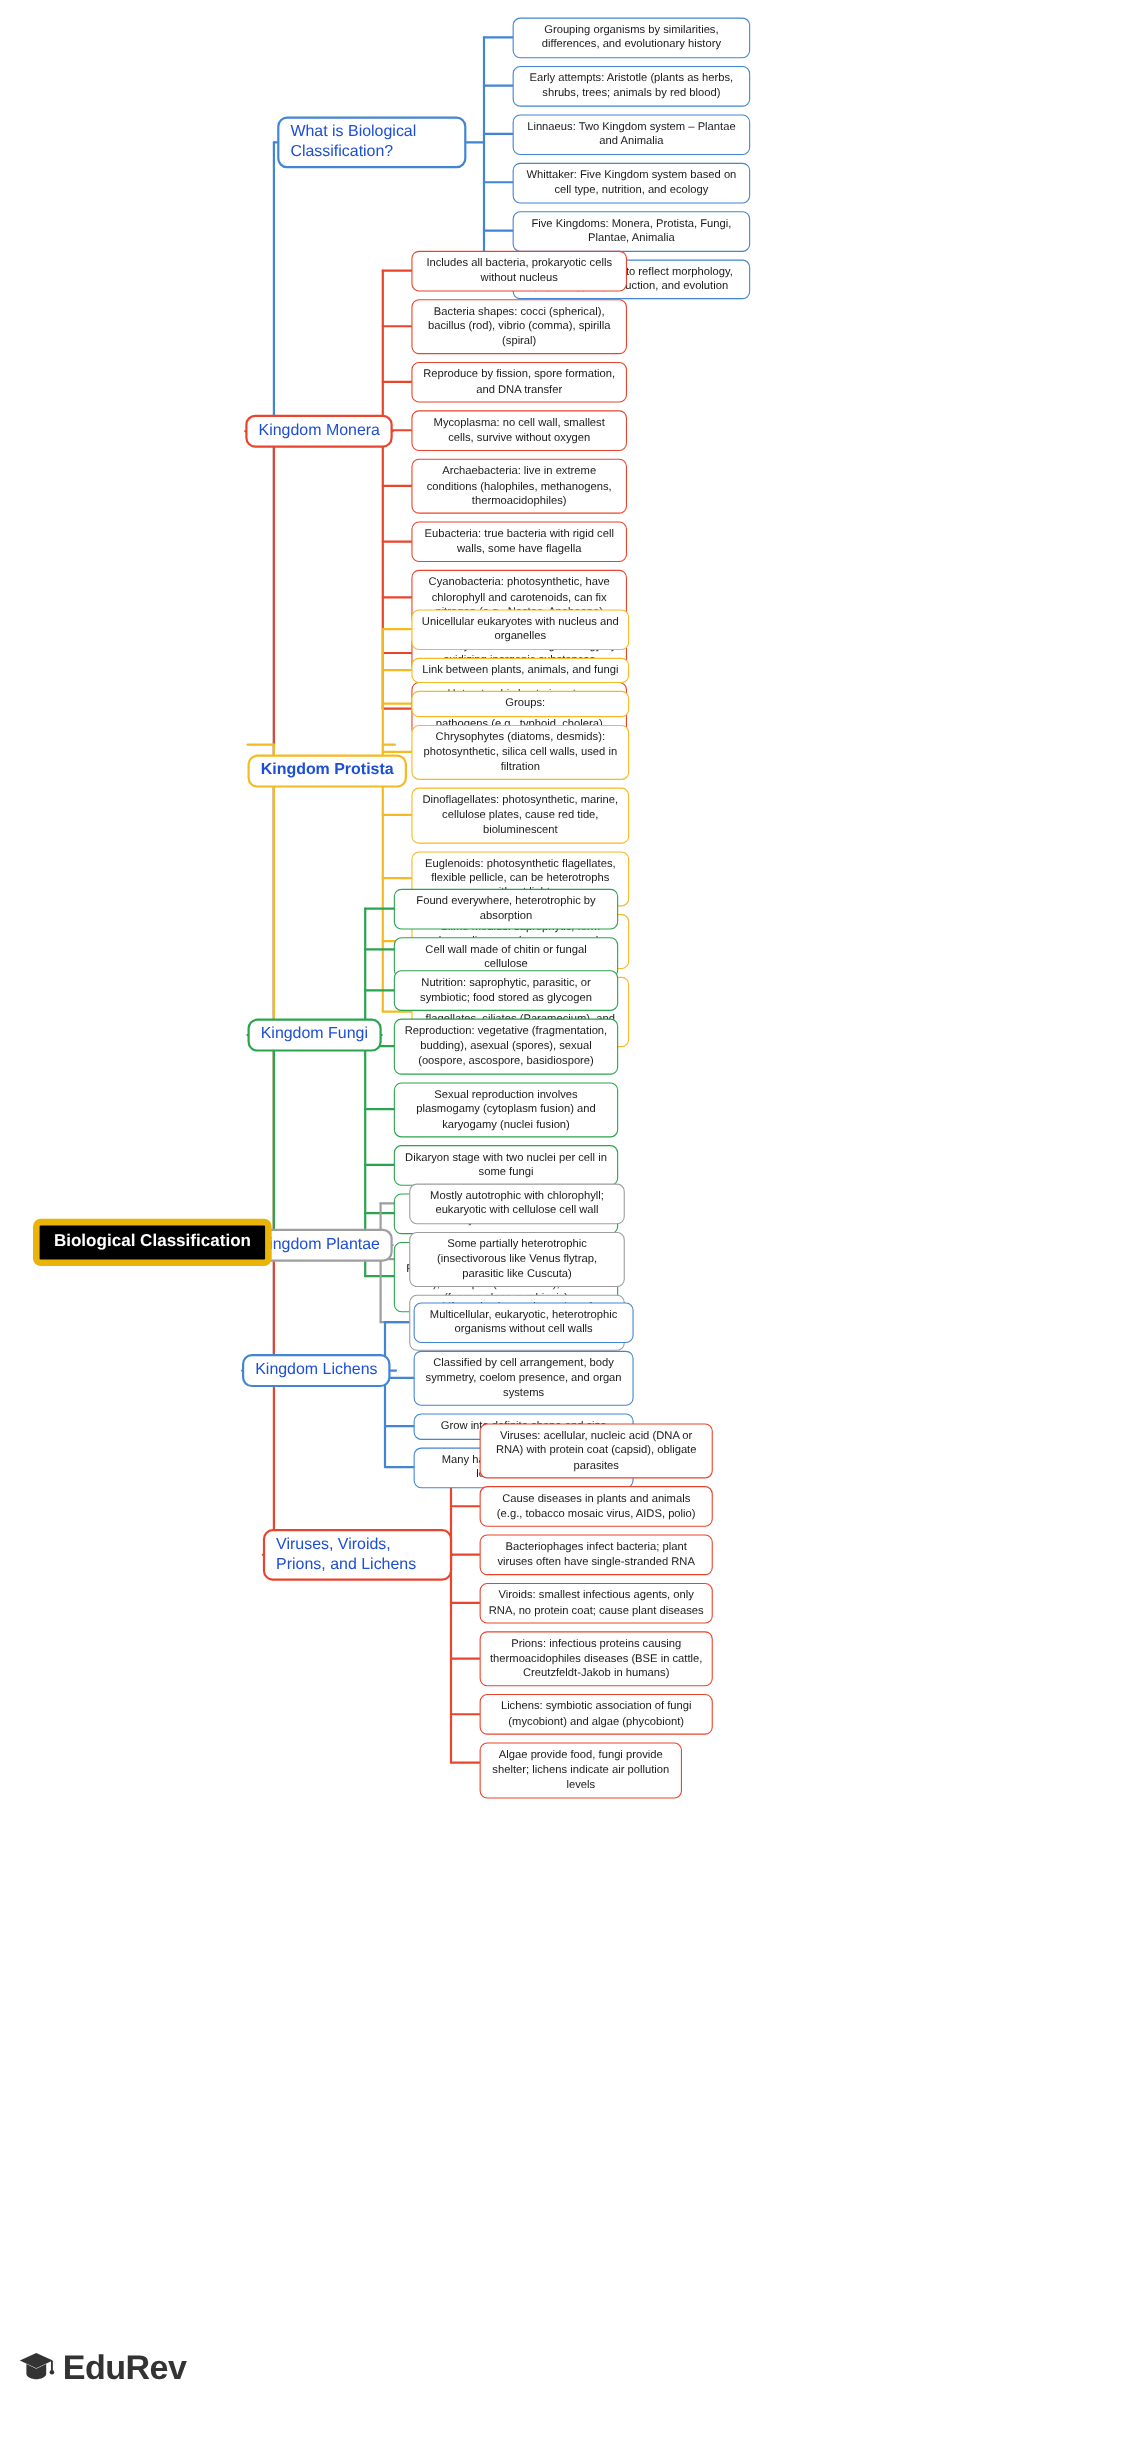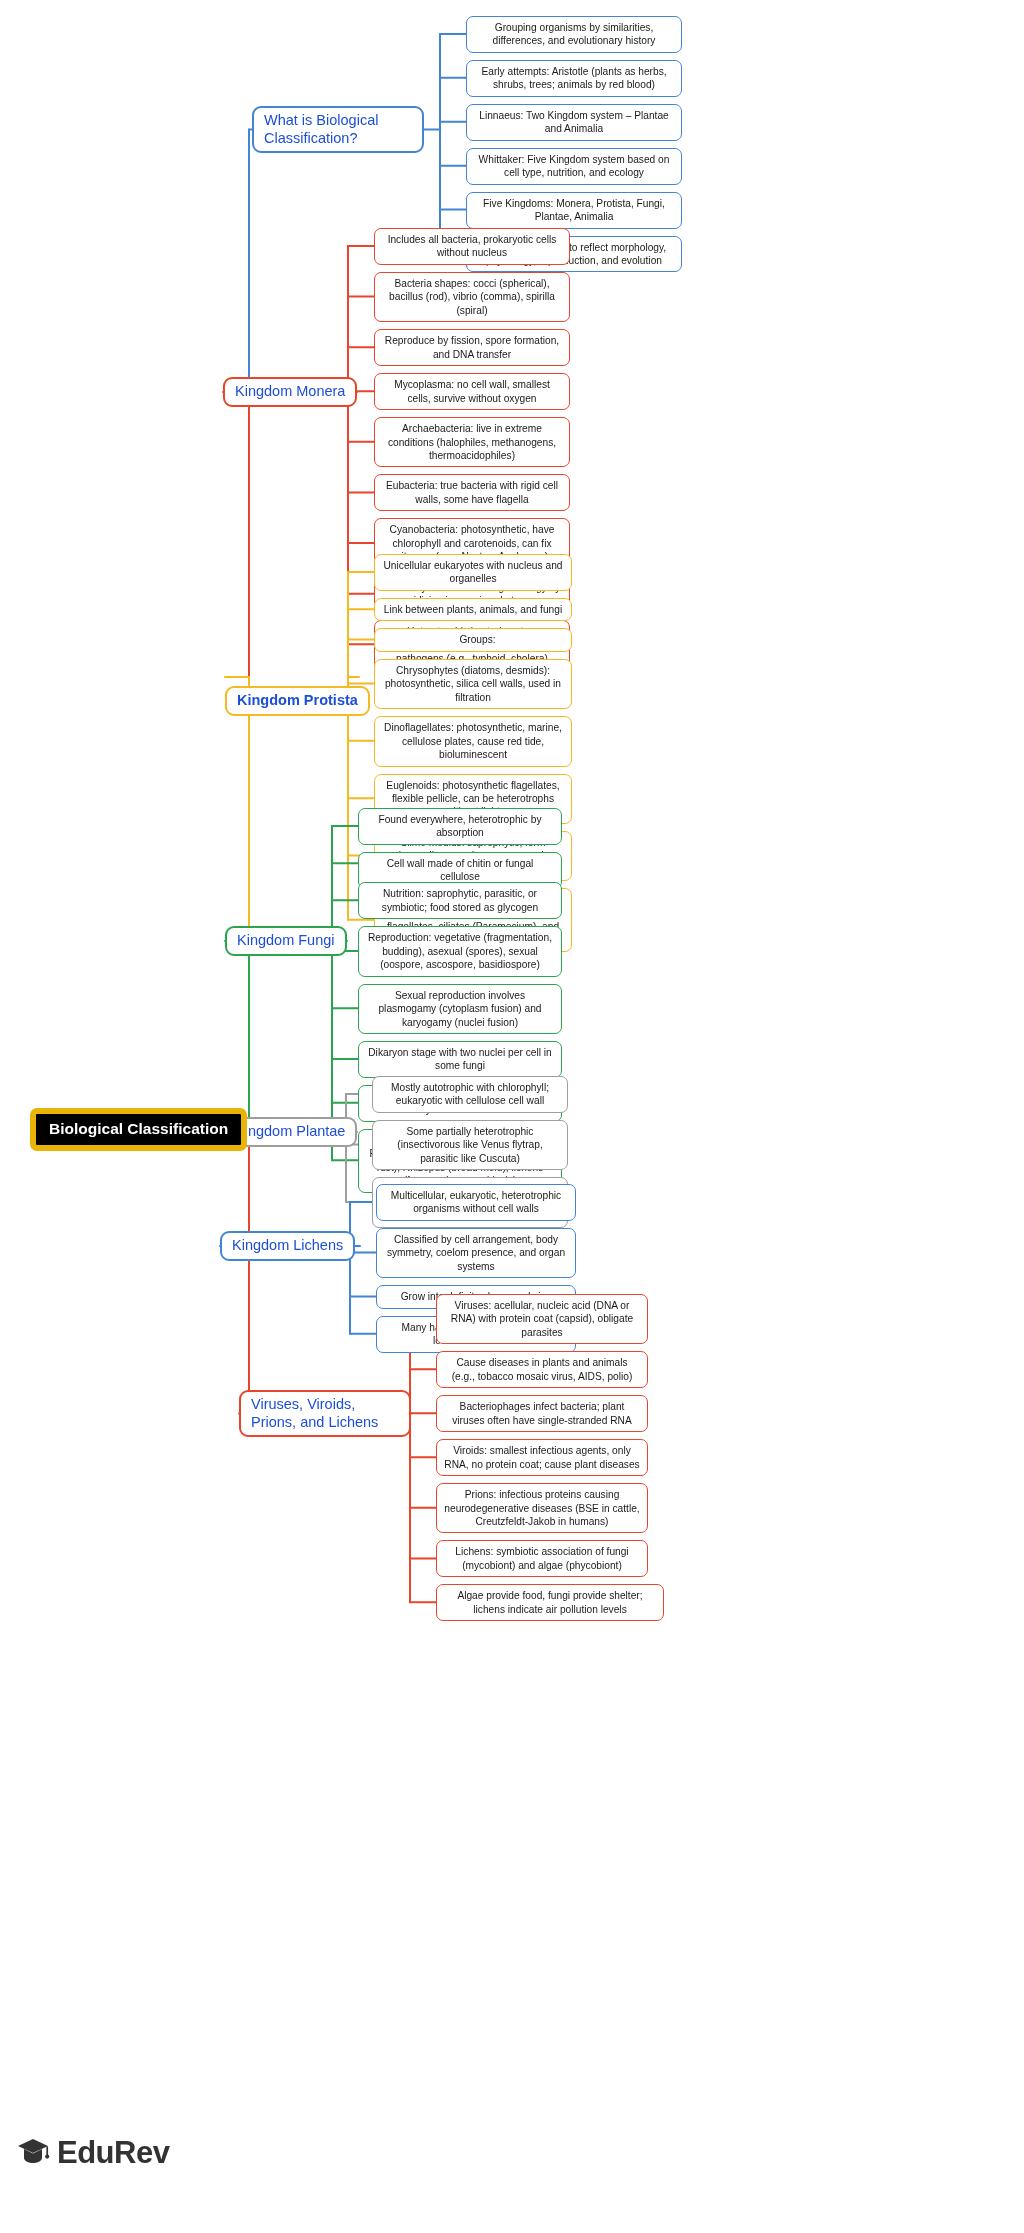--- a/index.html
+++ b/index.html
@@ -205,23 +205,23 @@
       <div class="branch-node" style="border-color: rgb(158, 158, 158); max-width: 172px; left: 223px; top: 1117px;">Kingdom Plantae</div>
       <div class="leaf-node" style="left: 376px; top: 1184px; width: 200px; border-color: rgb(66, 133, 212);">Multicellular, eukaryotic, heterotrophic organisms without cell walls</div>
       <div class="leaf-node" style="left: 376px; top: 1227.91px; width: 200px; border-color: rgb(66, 133, 212);">Classified by cell arrangement, body symmetry, coelom presence, and organ systems</div>
       <div class="leaf-node" style="left: 376px; top: 1285.27px; width: 200px; border-color: rgb(66, 133, 212);">Grow into definite shape and size</div>
       <div class="leaf-node" style="left: 376px; top: 1315.72px; width: 200px; border-color: rgb(66, 133, 212);">Many have complex sensory and locomotion abilities</div>
       <div class="branch-node" style="border-color: rgb(66, 133, 212); max-width: 172px; left: 220px; top: 1231px;">Kingdom Lichens</div>
       <div class="leaf-node" style="left: 436px; top: 1294px; width: 212px; border-color: rgb(232, 69, 44);">Viruses: acellular, nucleic acid (DNA or RNA) with protein coat (capsid), obligate parasites</div>
       <div class="leaf-node" style="left: 436px; top: 1351.36px; width: 212px; border-color: rgb(232, 69, 44);">Cause diseases in plants and animals (e.g., tobacco mosaic virus, AIDS, polio)</div>
       <div class="leaf-node" style="left: 436px; top: 1395.27px; width: 212px; border-color: rgb(232, 69, 44);">Bacteriophages infect bacteria; plant viruses often have single-stranded RNA</div>
       <div class="leaf-node" style="left: 436px; top: 1439.17px; width: 212px; border-color: rgb(232, 69, 44);">Viroids: smallest infectious agents, only RNA, no protein coat; cause plant diseases</div>
-      <div class="leaf-node" style="left: 436px; top: 1483.08px; width: 212px; border-color: rgb(232, 69, 44);">Prions: infectious proteins causing neurodegenerative diseases (BSE in cattle, Creutzfeldt-Jakob in humans)</div>
+      <div class="leaf-node" style="left: 436px; top: 1483.08px; width: 212px; border-color: rgb(232, 69, 44);">Prions: infectious proteins causing thermoacidophiles diseases (BSE in cattle, Creutzfeldt-Jakob in humans)</div>
       <div class="leaf-node" style="left: 436px; top: 1540.44px; width: 212px; border-color: rgb(232, 69, 44);">Lichens: symbiotic association of fungi (mycobiont) and algae (phycobiont)</div>
-      <div class="leaf-node" style="left: 436px; top: 1584.34px; width: 228px; border-color: rgb(232, 69, 44);">Algae provide food, fungi provide shelter; lichens indicate air pollution levels</div>
+      <div class="leaf-node" style="left: 436px; top: 1584.34px; width: 184px; border-color: rgb(232, 69, 44);">Algae provide food, fungi provide shelter; lichens indicate air pollution levels</div>
       <div class="branch-node" style="border-color: rgb(232, 69, 44); max-width: 172px; left: 239px; top: 1390px;">Viruses, Viroids, Prions, and Lichens</div>
     </div>
 
   <div id="logo">
     <span>
       <svg width="34" height="30" viewBox="0 0 34 30">
         <path d="M2 10 L17 3 L32 10 L17 17 Z" fill="#333333"></path>
         <path d="M8 13 L8 22 C8 25 13 27 17 27 C21 27 26 25 26 22 L26 13 L17 17.5 Z" fill="#333333"></path>
         <path d="M31.2 10.4 L31.2 19" stroke="#333333" stroke-width="1.7" fill="none"></path>
         <circle cx="31.2" cy="20.6" r="2.1" fill="#333333"></circle>

